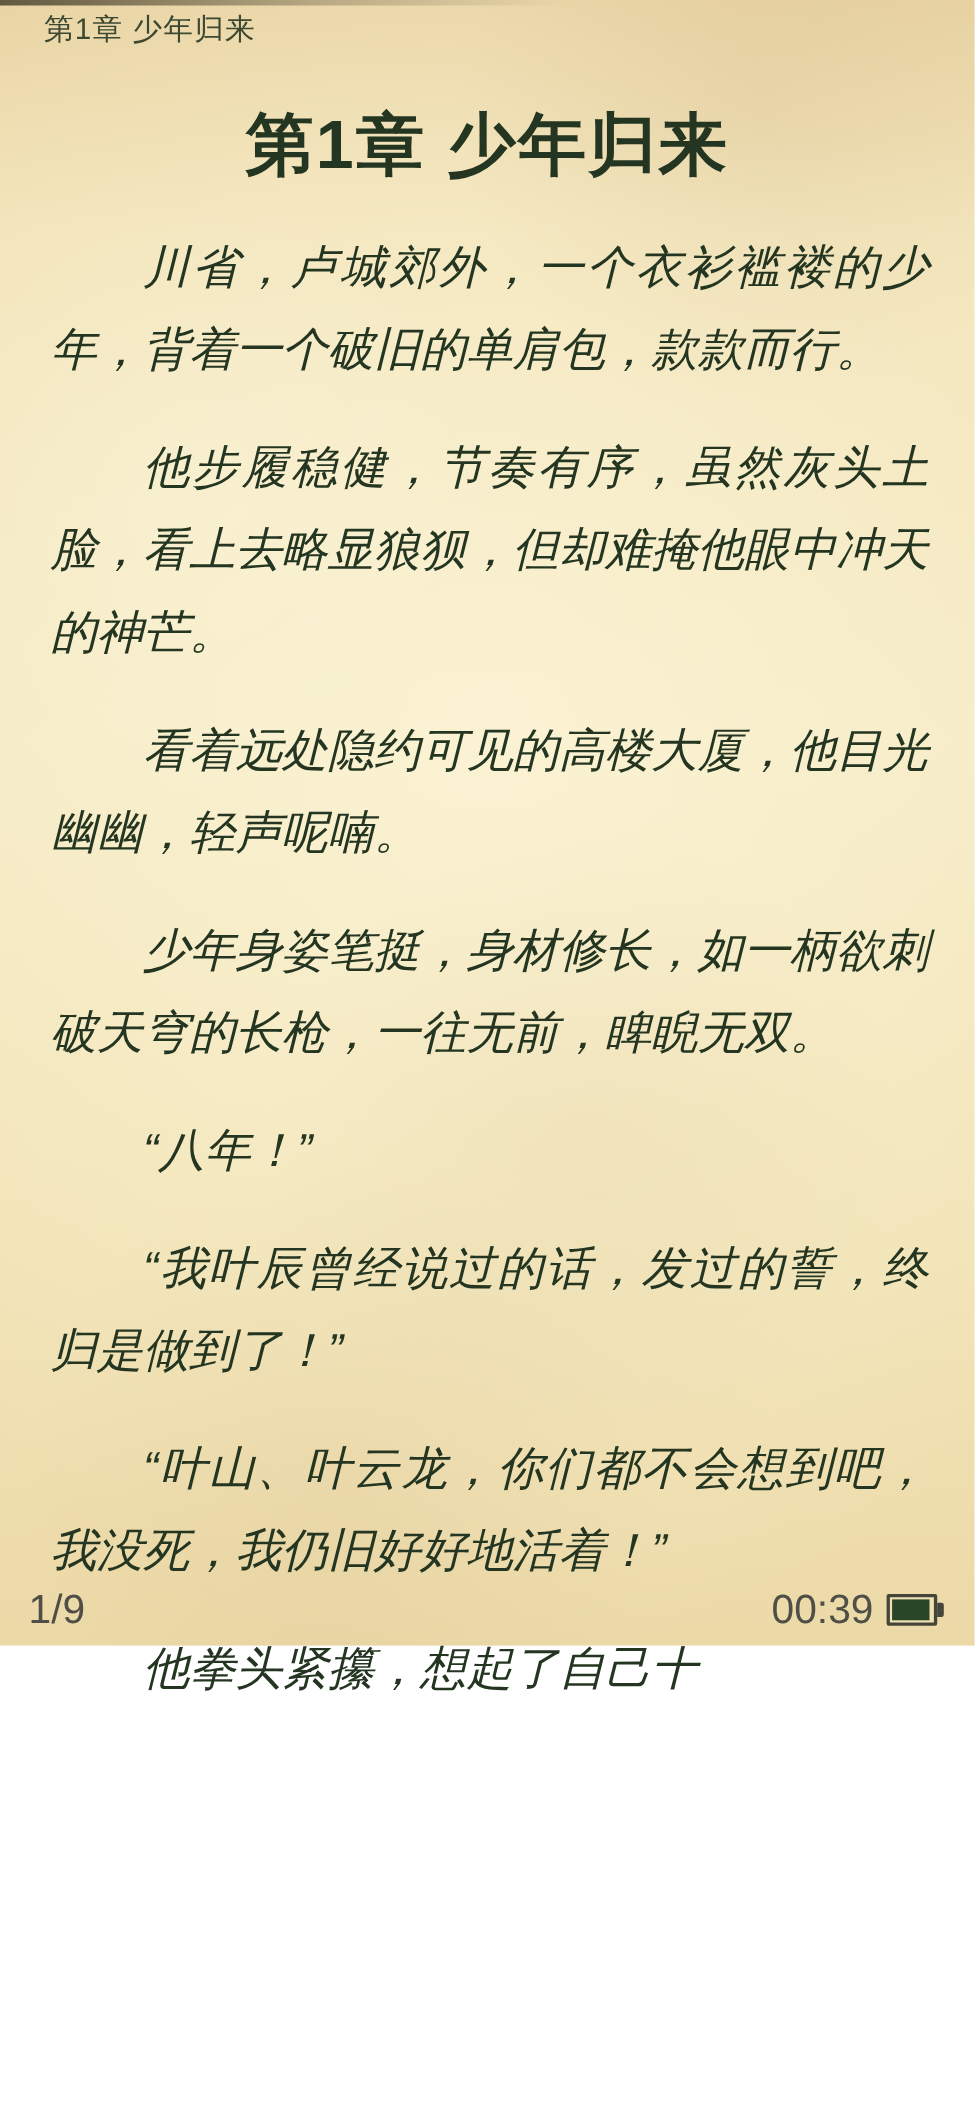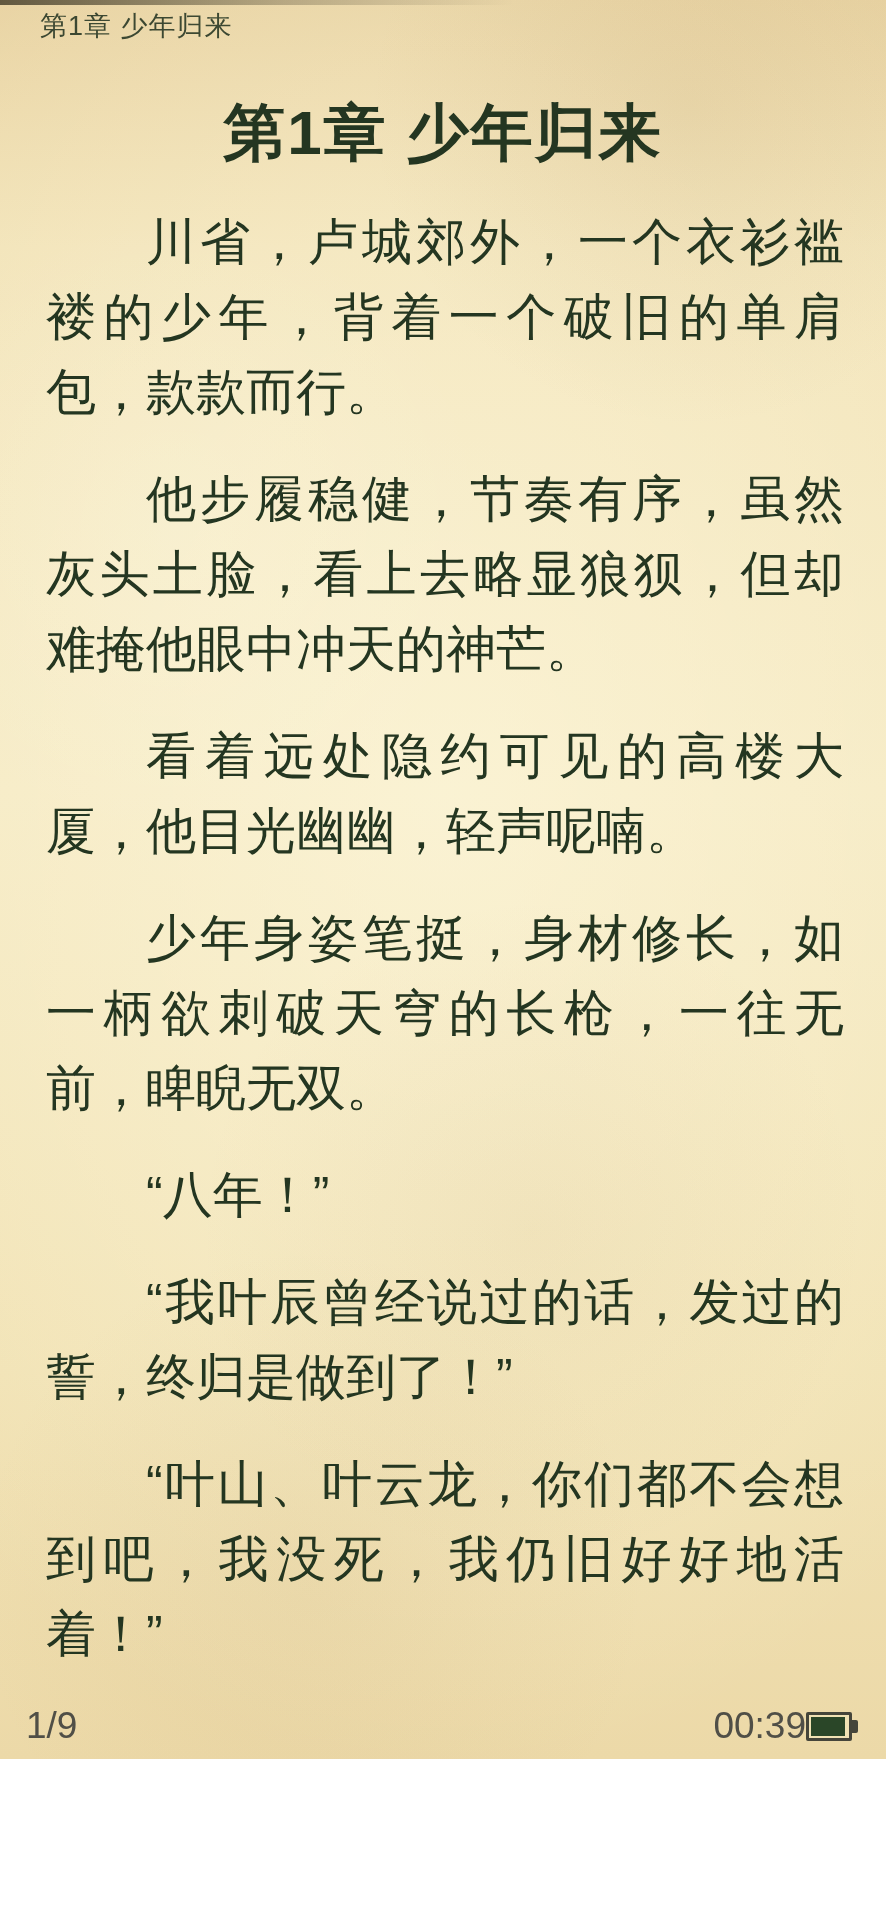--- a/index.html
+++ b/index.html
@@ -3,21 +3,21 @@
 <meta charset="utf-8">
 <style>
   html, body { margin: 0; padding: 0; }
   body {
     width: 886px; height: 1920px;
     font-family: "Liberation Sans", "DejaVu Sans", sans-serif;
     overflow: hidden;
   }
   .page {
     position: relative;
-    width: 886px; height: 1759px;
+    width: 886px; height: 1496px;
     background:
       radial-gradient(ellipse 120% 80% at 50% 45%, rgba(255,250,225,0.55), rgba(255,250,225,0) 70%),
       linear-gradient(180deg, #e9d4a4 0%, #f2e3b8 14%, #f5e9c2 45%, #f1e2b4 78%, #ecd9a8 100%);
   }
   
   .page::after {
     content: "";
     position: absolute; inset: 0;
     background:
       radial-gradient(circle at 78% 6%, rgba(160,120,60,0.10), rgba(160,120,60,0) 18%),
@@ -44,37 +44,38 @@
     position: absolute; top: 50px; left: 0; right: 0;
     text-align: center;
     font-size: 62px; line-height: 82px;
     font-weight: 700;
     color: #243621;
     letter-spacing: 2px;
     z-index: 2;
   }
   .body-text {
     position: absolute; top: 205px; left: 46px; right: 42px;
-    font-size: 50px; line-height: 75px;
+    font-size: 42px; line-height: 75px;
     color: #243621;
     text-align: justify;
     z-index: 2;
+    font-style: italic;
   }
   .body-text p {
     margin: 0 0 32px 0;
     text-indent: 2em;
   }
   .footer {
     position: absolute; left: 26px; right: 34px; bottom: 12px;
     display: flex; justify-content: space-between; align-items: center;
     font-size: 37px; line-height: 42px;
     color: #504f47;
     z-index: 2;
   }
-  .footer-right { display: flex; align-items: center; gap: 0; justify-content: flex-end; }
+  .footer-right { display: flex; align-items: center; gap: 12px; justify-content: flex-end; }
   .battery {
     position: relative;
     width: 40px; height: 23px;
     border: 3px solid #45453a;
     border-radius: 2px;
     background: #f0e2b4;
     box-sizing: content-box;
   }
   .battery .fill {
     position: absolute; top: 2px; left: 2px; bottom: 2px; right: 4px;
@@ -98,20 +99,21 @@
   <h1 class="chapter-title">第1章 少年归来</h1>
 
   <div class="body-text">
     <p>川省，卢城郊外，一个衣衫褴褛的少年，背着一个破旧的单肩包，款款而行。</p>
     <p>他步履稳健，节奏有序，虽然灰头土脸，看上去略显狼狈，但却难掩他眼中冲天的神芒。</p>
     <p>看着远处隐约可见的高楼大厦，他目光幽幽，轻声呢喃。</p>
     <p>少年身姿笔挺，身材修长，如一柄欲刺破天穹的长枪，一往无前，睥睨无双。</p>
     <p>“八年！”</p>
     <p>“我叶辰曾经说过的话，发过的誓，终归是做到了！”</p>
     <p>“叶山、叶云龙，你们都不会想到吧，我没死，我仍旧好好地活着！”</p>
+    <p>他拳头紧攥，想起了自己十</p>
   </div>
 
   <div class="footer">
     <span class="page-indicator">1/9</span>
     <span class="footer-right">
       <span>00:39</span>
       <span class="battery">
         <span class="fill"></span>
         <span class="nub"></span>
       </span>

